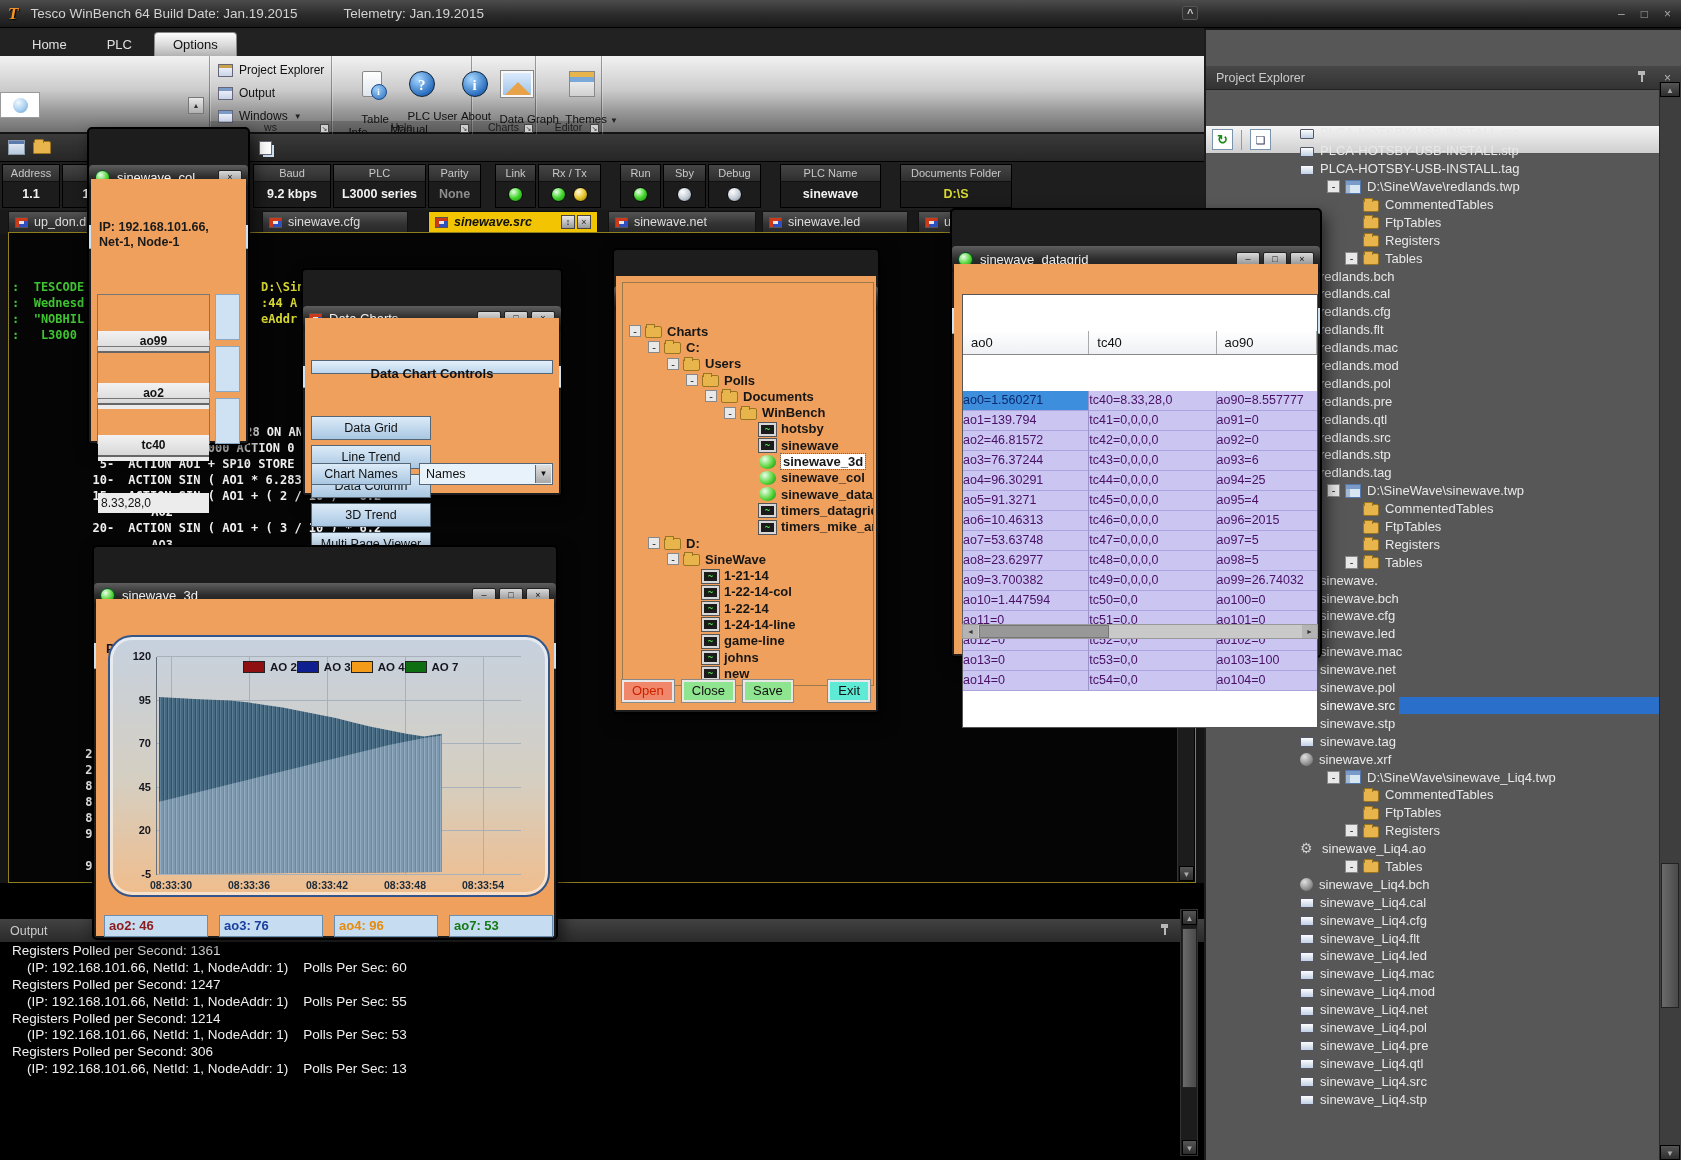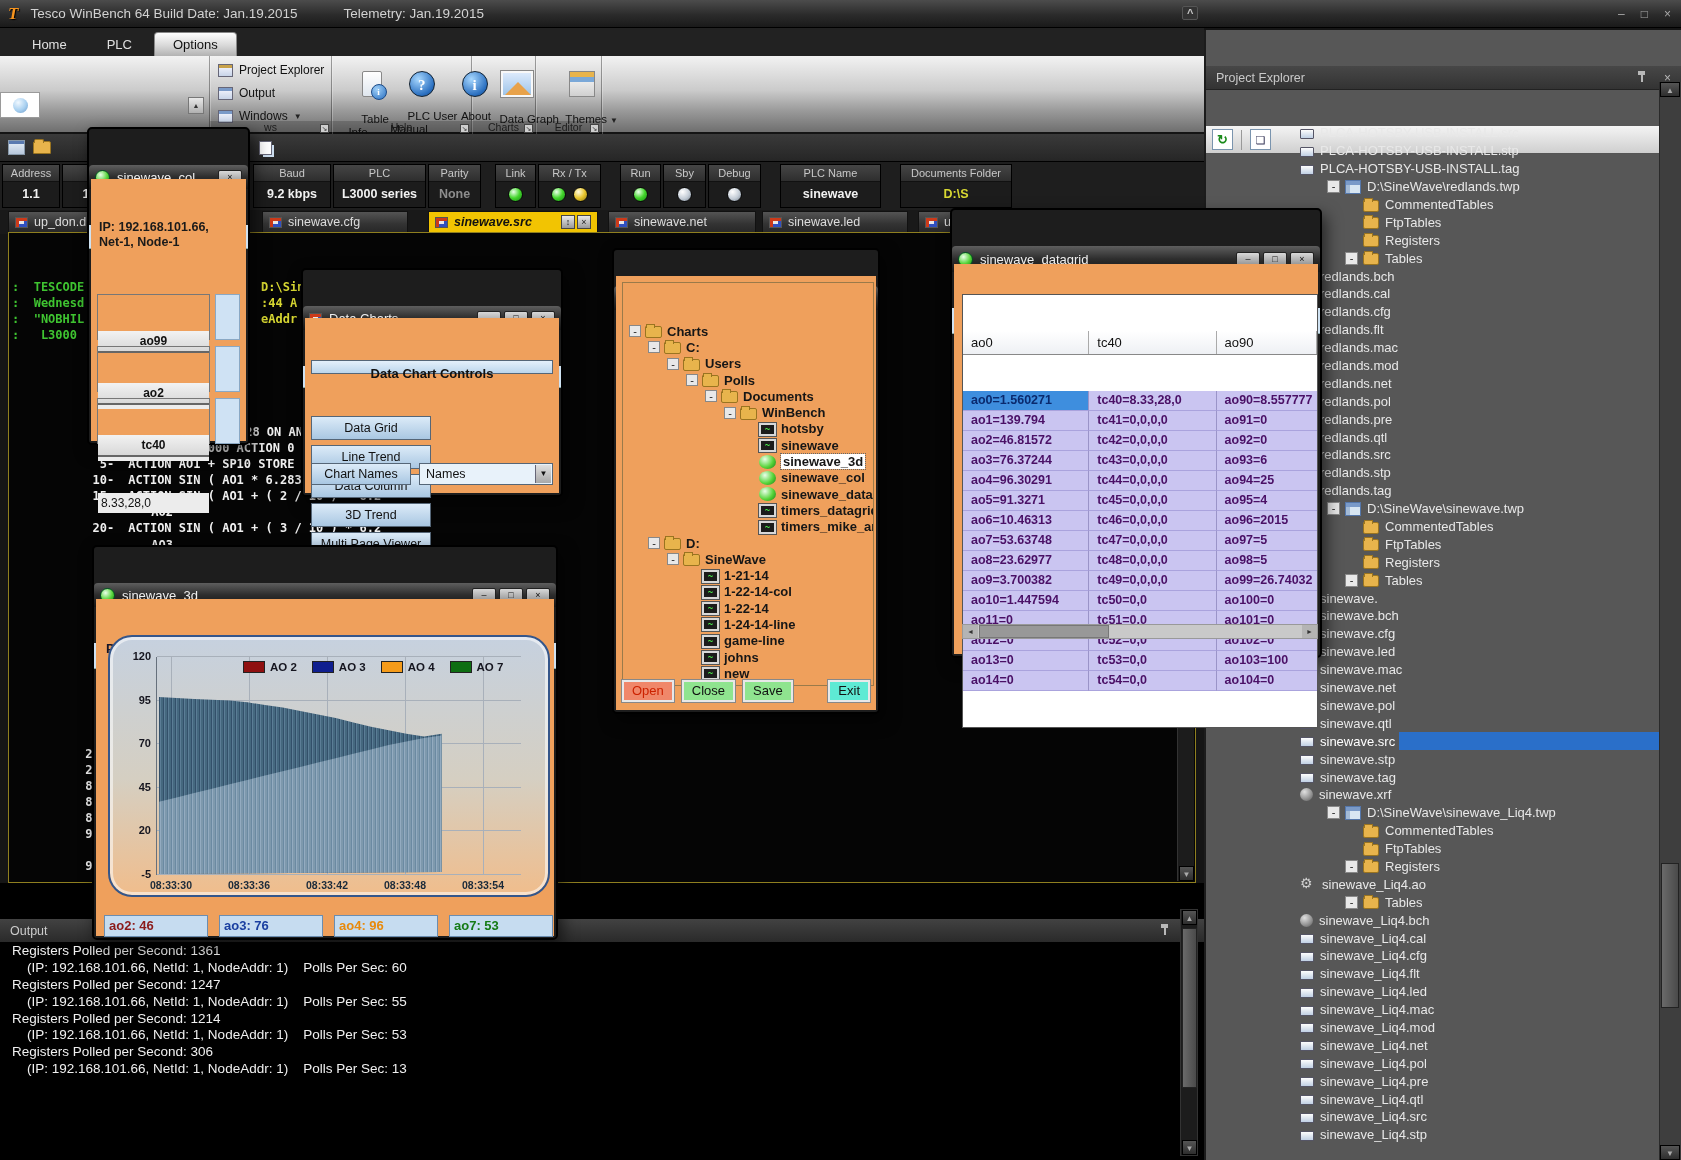--- a/index.html
+++ b/index.html
@@ -181,36 +181,36 @@
 #win-3d .wbody{top:52px}
 .plcline{font-weight:bold;font-size:13px;color:#15152a;padding:6px 0 0 10px}
 .chartrect{position:absolute;left:12px;top:36px;width:442px;height:262px;border:2px solid #35568a;border-radius:24px;background:linear-gradient(#c6d1df,#d5cfc2 55%,#f0bd8c);box-shadow:inset 0 0 0 3px rgba(255,255,255,.55)}
 #plot3d{position:absolute;left:46px;top:20px;width:365px;height:218px;border-left:1px solid #66707c;border-bottom:1px solid #66707c}
 .glh{position:absolute;left:0;right:0;height:1px;background:#a8b0ba}
 .glv{position:absolute;top:0;bottom:0;width:1px;background:#a8b0ba}
 .yl{position:absolute;left:-37px;width:31px;text-align:right;font-weight:bold;font-size:11px;color:#15151f}
 .xl{position:absolute;top:222px;width:56px;text-align:center;font-weight:bold;font-size:10.5px;color:#1a2a3a}
 #mass3d{position:absolute;inset:0;background:repeating-linear-gradient(90deg,#45687f 0 2px,#33506a 2px 3px,#5b7d96 3px 4px)}
 #wedge3d{position:absolute;inset:0;background:repeating-linear-gradient(90deg,#7e99ad 0 2px,#6b8aa2 2px 3px,#93abc0 3px 4px)}
-.legend{position:absolute;left:86px;top:4px;display:flex;gap:15px;align-items:center}
+.legend{position:absolute;left:86px;top:4px;display:flex;align-items:center}
 .lgsw{width:22px;height:12px;border:1px solid #222;display:inline-block}
 .lgt{font-weight:bold;font-size:11.5px;color:#15151f;margin-left:5px}
 .lgi{display:flex;align-items:center}
 .fieldrow{position:absolute;left:8px;top:316px;display:flex;gap:11px}
 .fbox{width:104px;height:22px;background:#c6dcf0;border:1px solid #6b8db0;font-weight:bold;font-size:13px;line-height:20px;padding-left:4px}
 
 #win-dg{left:950px;top:208px;width:372px;height:450px;z-index:34}
 #win-dg .wtitle{height:26px}
 #win-dg .wmenu{height:26px}
 #win-dg .wbody{top:54px}
 .dg-grid{position:absolute;left:8px;top:30px;width:356px;border:1px solid #555;background:#fff}
 .dgh{display:flex;height:24px;background:linear-gradient(#ffffff,#eef0f4);border-bottom:1px solid #888}
 .dgh span{font-weight:normal;font-size:13px;color:#111;line-height:23px;padding-left:8px;border-right:1px solid #aaa}
 .dgr{display:flex;height:20px}
-.dgc{background:var(--grid-row);color:#4a1066;font-weight:bold;font-size:12.5px;line-height:19px;padding-left:8px;border-right:1px solid #9a94c8;border-bottom:1px solid #aaa3dd;overflow:hidden}
+.dgc{background:var(--grid-row);color:#4a1066;font-weight:normal;font-size:12.5px;line-height:19px;border-right:1px solid #9a94c8;border-bottom:1px solid #aaa3dd;overflow:hidden}
 .c0{width:127px}.c1{width:128px}.c2{width:101px;border-right:none}
 .cellsel{background:var(--grid-sel);color:#0a2a6e}
 .hscroll{position:absolute;left:8px;top:360px;width:356px;height:15px;background:#c9c9c9;border:1px solid #999}
 .hs-a{position:absolute;top:0;width:15px;height:13px;background:#b4b4b4;font-size:7px;text-align:center;line-height:13px;color:#333}
 .hs-t{position:absolute;left:16px;top:0;width:130px;height:13px;background:#989898;border:1px solid #777}
 .ticon{width:13px;height:11px;background:#e8e8e8;border:1px solid #555;box-shadow:inset 3px 3px #cc3a1a,inset -3px -3px #3050c0;flex:none}
 </style>
 </head>
 <body>
 
@@ -505,24 +505,20 @@
           <span class="exp"></span>
           <span class="tico i-file"></span>
           <span>redlands.mac</span>
         </div><div class="ptr pt2">
           <span class="exp"></span>
           <span class="tico i-file"></span>
           <span>redlands.mod</span>
         </div><div class="ptr pt2">
           <span class="exp"></span>
           <span class="tico i-file"></span>
-          <span>redlands.net</span>
-        </div><div class="ptr pt2">
-          <span class="exp"></span>
-          <span class="tico i-file"></span>
           <span>redlands.pol</span>
         </div><div class="ptr pt2">
           <span class="exp"></span>
           <span class="tico i-file"></span>
           <span>redlands.pre</span>
         </div><div class="ptr pt2">
           <span class="exp"></span>
           <span class="tico i-file"></span>
           <span>redlands.qtl</span>
         </div><div class="ptr pt2">
@@ -578,24 +574,20 @@
           <span class="tico i-file"></span>
           <span>sinewave.mac</span>
         </div><div class="ptr pt2">
           <span class="exp"></span>
           <span class="tico i-file"></span>
           <span>sinewave.net</span>
         </div><div class="ptr pt2">
           <span class="exp"></span>
           <span class="tico i-file"></span>
           <span>sinewave.pol</span>
-        </div><div class="ptr pt2">
-          <span class="exp"></span>
-          <span class="tico i-file"></span>
-          <span>sinewave.qtl</span>
         </div><div class="ptr pt2 sel">
           <span class="exp"></span>
           <span class="tico i-file"></span>
           <span>sinewave.src</span>
         </div><div class="ptr pt2">
           <span class="exp"></span>
           <span class="tico i-file"></span>
           <span>sinewave.stp</span>
         </div><div class="ptr pt2">
           <span class="exp"></span>

